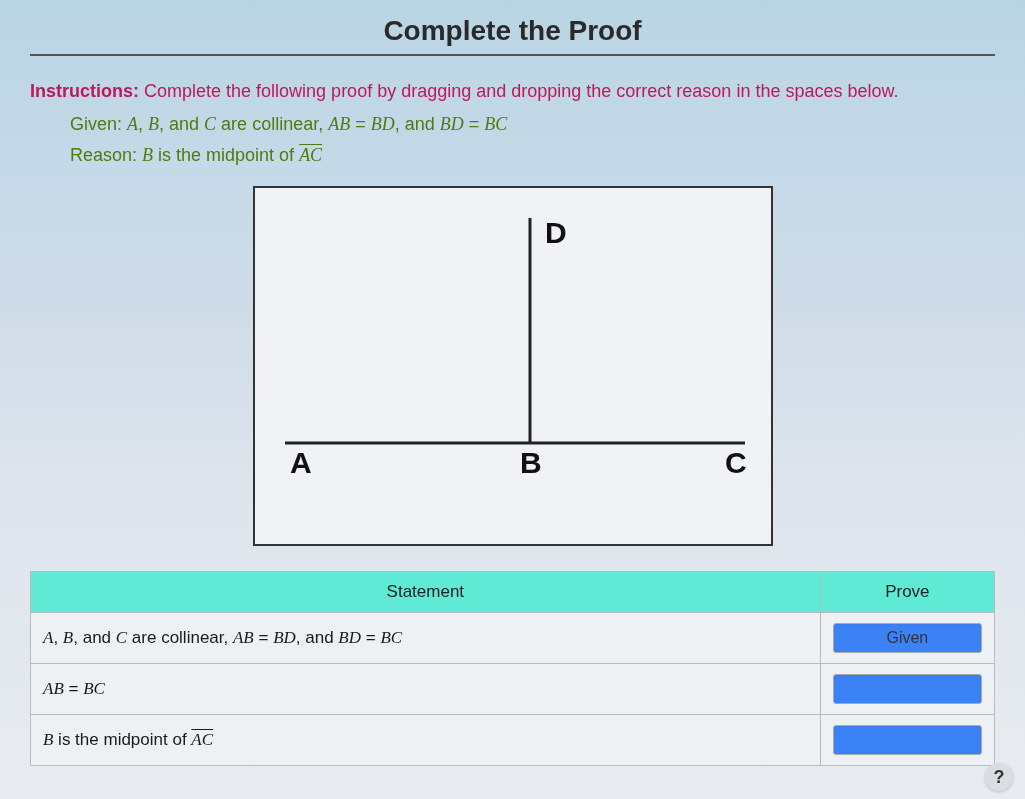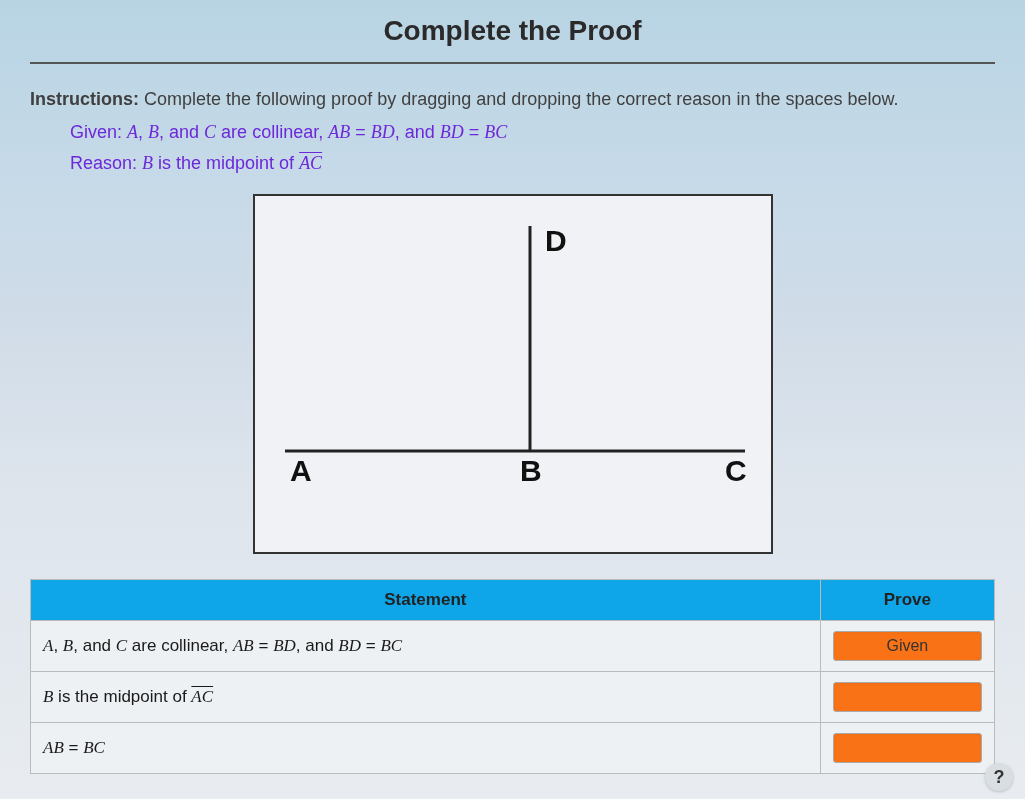--- a/index.html
+++ b/index.html
@@ -10,35 +10,35 @@
       height: 799px;
       padding: 15px 30px;
       color: #1a1a1a;
       position: relative;
     }
     .title {
       text-align: center;
       font-size: 28px;
       font-weight: bold;
       color: #2a2a2a;
-      padding-bottom: 15px;
+      padding-bottom: 7px;
       border-bottom: 2px solid #555;
       margin-bottom: 25px;
     }
     .instructions {
       font-size: 18px;
       margin-bottom: 12px;
-      color: #404040;
+      color: #be185d;
     }
     .instructions b { font-weight: bold; }
     .given, .prove {
       font-size: 18px;
       margin-left: 40px;
       margin-bottom: 10px;
-      color: #6d28d9;
+      color: #4d7c0f;
     }
     .math-i { font-style: italic; font-family: "Times New Roman", serif; }
     .overline { text-decoration: overline; font-style: italic; }
     .diagram-wrap {
       display: flex;
       justify-content: center;
       margin: 20px 0 25px 0;
     }
     .diagram {
       width: 520px;
@@ -54,28 +54,28 @@
     }
     .proof-table th, .proof-table td {
       border: 1px solid #bbb;
       padding: 10px 12px;
       font-size: 17px;
       text-align: left;
       vertical-align: middle;
     }
     .proof-table th {
       text-align: center;
-      font-weight: bold;
-      background: #0ea5e9;
+      font-weight: normal;
+      background: #5eead4;
       color: #222;
     }
     .reason-cell { padding: 6px; }
     .drop-zone {
       border: 1px solid #aaa;
-      background: #f97316;
+      background: #3b82f6;
       min-height: 30px;
       border-radius: 3px;
       padding: 5px 8px;
       text-align: center;
       color: #333;
       font-size: 16px;
       box-shadow: inset 0 1px 3px rgba(0,0,0,0.05);
     }
     .help-badge {
       position: absolute;
@@ -137,29 +137,29 @@
     <tr>
       <td>
         <span class="math-i">A</span><span>, </span><span class="math-i">B</span><span>, and </span><span class="math-i">C</span><span> are collinear, </span><span class="math-i">AB</span><span> = </span><span class="math-i">BD</span><span>, and </span><span class="math-i">BD</span><span> = </span><span class="math-i">BC</span>
       </td>
       <td class="reason-cell">
         <div class="drop-zone">Given</div>
       </td>
     </tr>
     <tr>
       <td>
-        <span class="math-i">B</span><span> is the midpoint of </span><span class="math-i overline">AC</span>
+        <span class="math-i">AB</span><span> = </span><span class="math-i">BC</span>
       </td>
       <td class="reason-cell">
         <div class="drop-zone"></div>
       </td>
     </tr>
     <tr>
       <td>
-        <span class="math-i">AB</span><span> = </span><span class="math-i">BC</span>
+        <span class="math-i">B</span><span> is the midpoint of </span><span class="math-i overline">AC</span>
       </td>
       <td class="reason-cell">
         <div class="drop-zone"></div>
       </td>
     </tr>
   </tbody>
 </table>
 
 <div class="help-badge">?</div>
 

